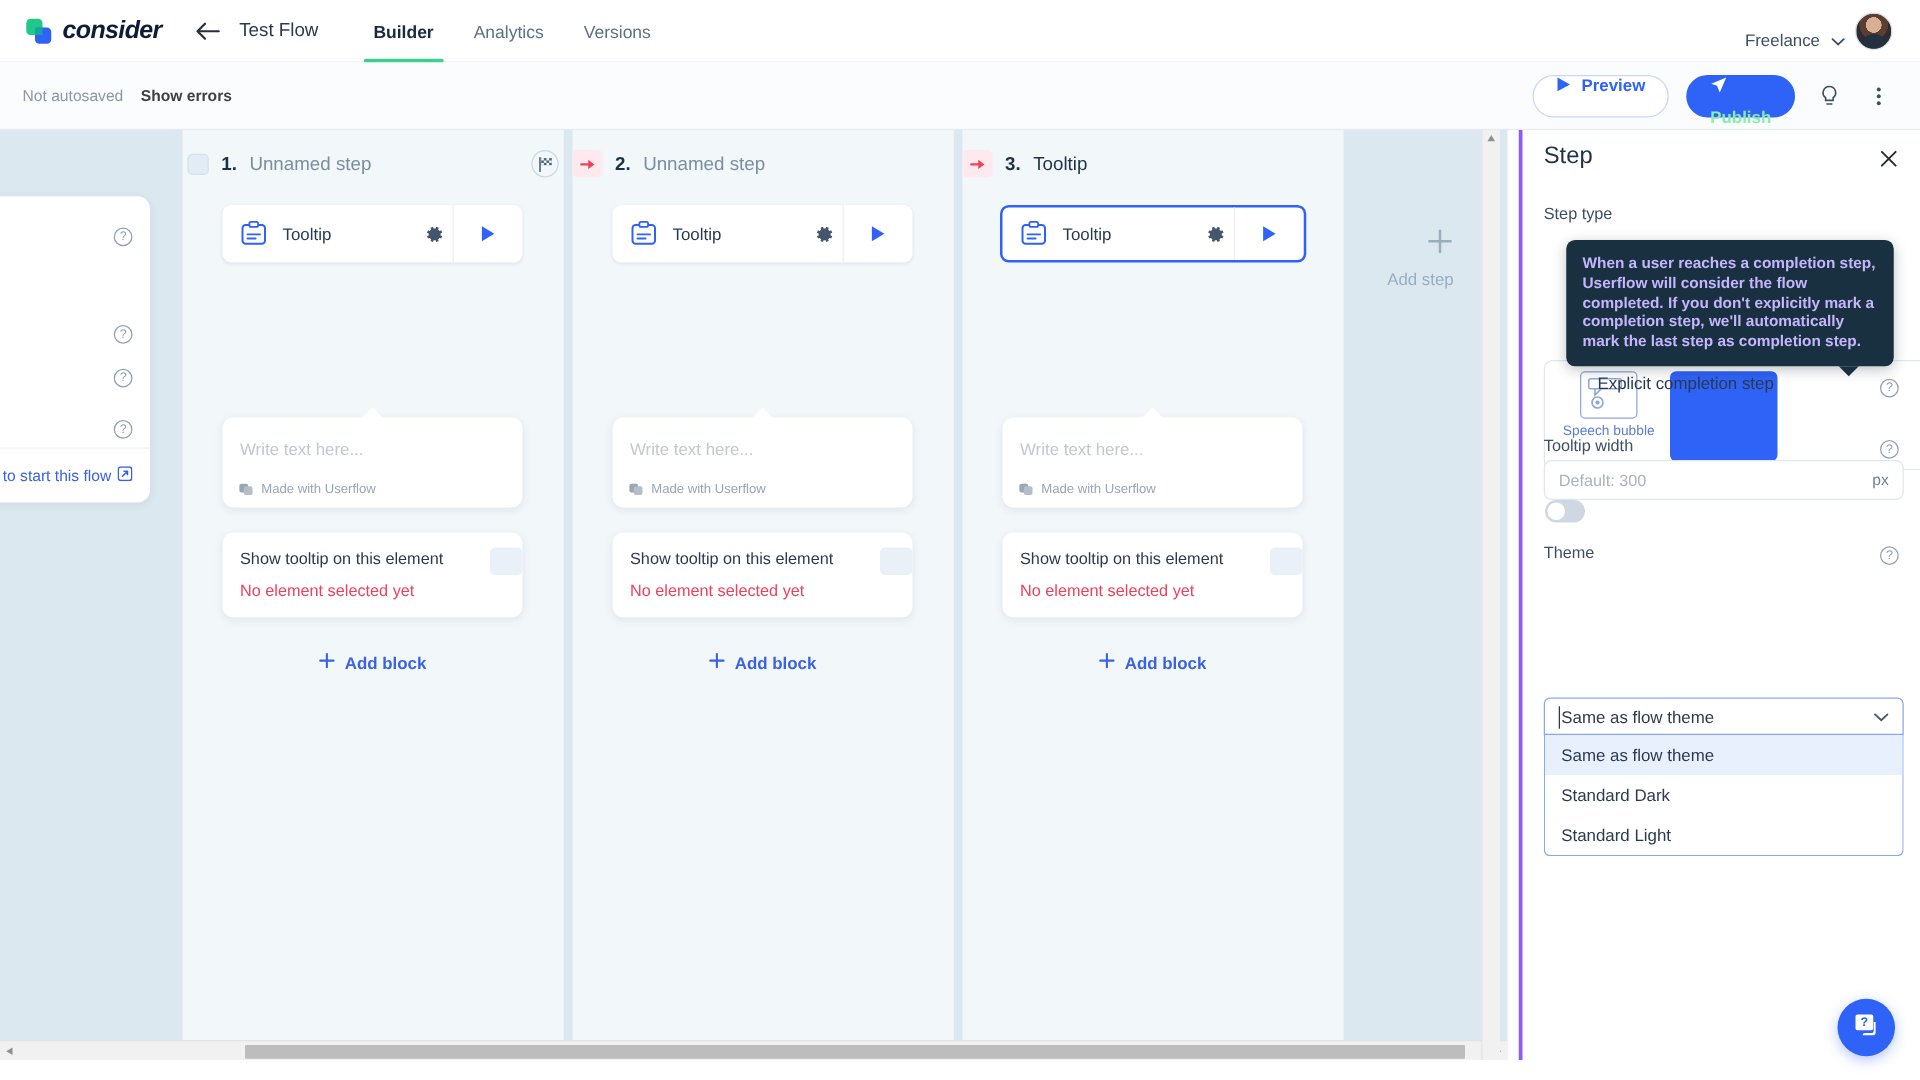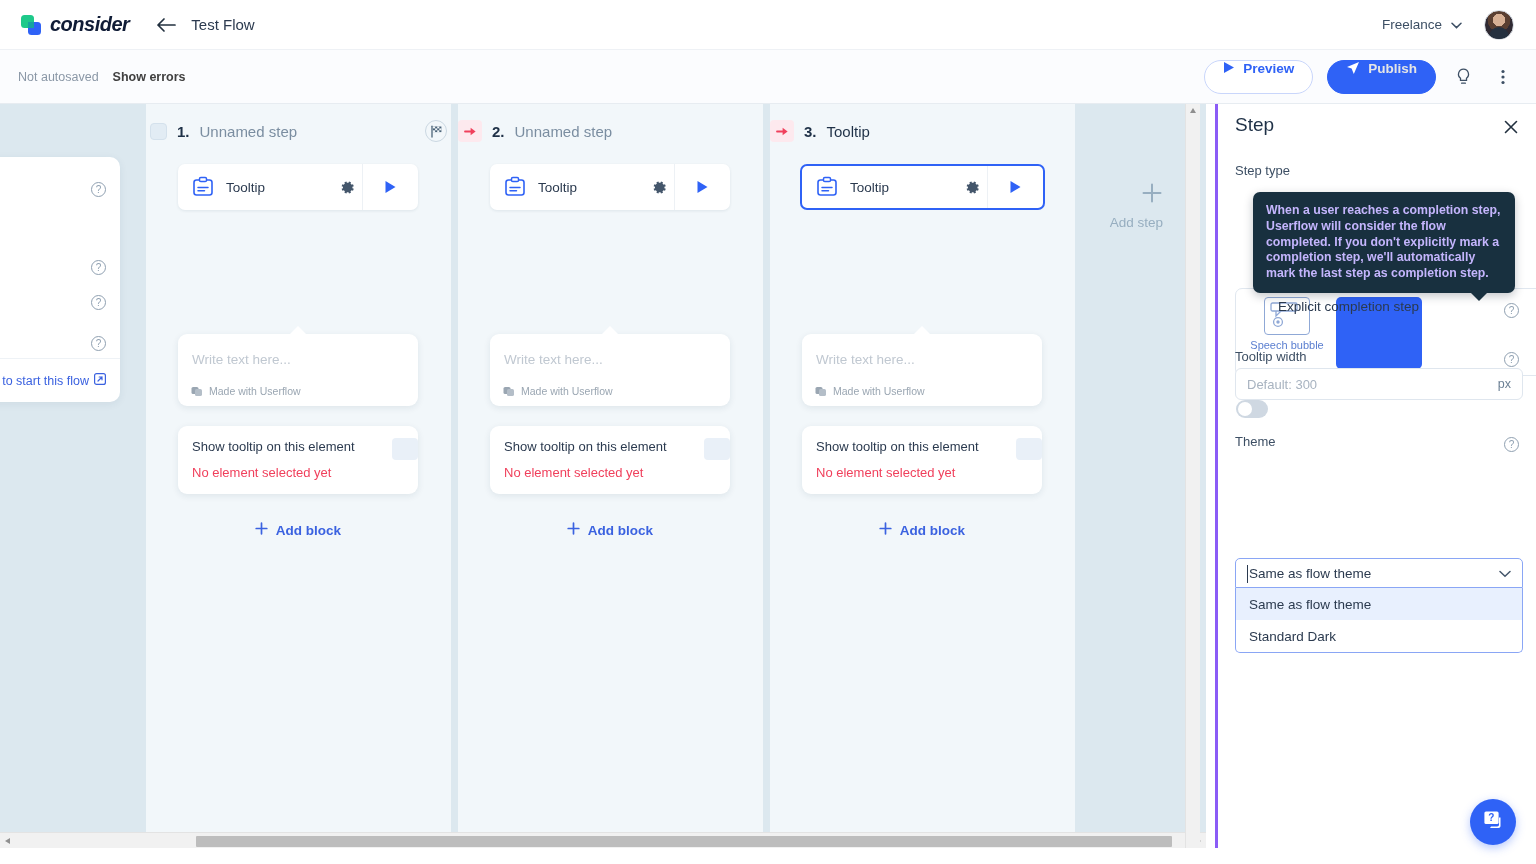--- a/index.html
+++ b/index.html
@@ -25,21 +25,21 @@
   .navtabs { display: flex; align-items: center; margin-left: 28px; height: 50px; }
   .navtab {
     font-size: 14px; color: #5b7185; padding: 0 16px; height: 50px;
     display: flex; align-items: center; cursor: pointer; position: relative;
   }
   .navtab.active { color: #1b2b3f; font-weight: 600; }
   .navtab.active::after {
     content: ""; position: absolute; left: 8px; right: 8px; bottom: 0;
     height: 3px; background: #3ecf8e; border-radius: 2px;
   }
-  .nav-right { margin-left: auto; display: flex; align-items: center; gap: 22px; margin-right: 22px; }
+  .nav-right { margin-left: auto; display: flex; align-items: flex-end; gap: 8px; margin-right: 22px; }
   .workspace { display: flex; align-items: center; gap: 9px; font-size: 13.5px; color: #3d4f64; cursor: pointer; }
   .avatar {
     width: 30px; height: 30px; border-radius: 50%;
     background: radial-gradient(circle at 50% 32%, #d7b094 0 26%, #5a3f31 27% 48%, #2f2a33 49% 100%);
     border: 1px solid #d9dfe6; overflow: hidden; position: relative;
   }
   .avatar::after{
     content:""; position:absolute; left:50%; top:58%; transform:translateX(-50%);
     width:20px; height:16px; border-radius:10px 10px 0 0; background:#24303f;
   }
@@ -51,21 +51,21 @@
     display: flex; align-items: center;
   }
   .autosave { margin-left: 18px; font-size: 12.5px; color: #8a97a6; }
   .show-errors { margin-left: 14px; font-size: 12.5px; color: #404040; font-weight: 600; cursor: pointer; }
   .sub-right { margin-left: auto; display: flex; align-items: center; gap: 14px; margin-right: 20px; }
   .btn {
     display: inline-flex; align-items: flex-start; gap: 8px; height: 34px;
     border-radius: 17px; font-size: 13.5px; font-weight: 600; cursor: pointer; padding: 0 18px;
   }
   .btn-preview { background: #fff; color: #2f62f6; border: 1.5px solid #c9d6fb; }
-  .btn-publish { background: #2f62f6; color: #e5e5e5; border: 1.5px solid #2f62f6; }
+  .btn-publish { background: #2f62f6; color: #86efac; border: 1.5px solid #2f62f6; flex-direction: column; }
   .icon-btn { width: 26px; height: 26px; display: flex; align-items: center; justify-content: center; cursor: pointer; color:#3d4f64;}
 
   
   .canvas {
     position: absolute; top: 104px; left: 0; width: 1206px; height: 744px;
     background: #dce8ef; overflow: hidden;
   }
   .col {
     position: absolute; top: 0; height: 744px; background: #f2f7fa;
   }
@@ -252,20 +252,25 @@
         </svg>
       </span>
       <span class="logo-text">consider</span>
     </div>
     <div class="back-arrow">
       <svg width="20" height="16" viewBox="0 0 20 16">
           <path d="M8 2 L2 8 L8 14 M2 8 H19" stroke="#22303f" stroke-width="1.7" fill="none" stroke-linecap="round" stroke-linejoin="round"></path>
         </svg>
     </div>
     <div class="flowname">Test Flow</div>
+    <div class="navtabs">
+      <div class="navtab active">Builder</div>
+      <div class="navtab">Analytics</div>
+      <div class="navtab">Versions</div>
+    </div>
     <div class="nav-right">
       <div class="workspace">
         <span>Freelance</span>
         <span>
           <svg width="11" height="7" viewBox="0 0 11 7">
               <path d="M1 1.3 L5.5 5.6 L10 1.3" stroke="#3d4f64" stroke-width="1.5" fill="none" stroke-linecap="round"></path>
             </svg>
         </span>
       </div>
       <div class="avatar"></div>
@@ -586,20 +591,21 @@
       <span style="padding-left:2px;">Same as flow theme</span>
       <span class="select-caret">
         <svg width="12" height="8" viewBox="0 0 12 8">
             <path d="M1 1.5 L6 6.2 L11 1.5" stroke="#44566b" stroke-width="1.5" fill="none" stroke-linecap="round"></path>
           </svg>
       </span>
     </div>
     <div class="dropdown">
       <div class="dd-item active">Same as flow theme</div>
       <div class="dd-item">Standard Dark</div>
+      <div class="dd-item">Standard Light</div>
     </div>
   </div>
 
   <div class="tip">When a user reaches a completion step, Userflow will consider the flow completed. If you don't explicitly mark a completion step, we'll automatically mark the last step as completion step.</div>
 
   <div class="fab">
     <span>
       <svg width="24" height="24" viewBox="0 0 24 24">
         <path d="M5 3.5h11a1.6 1.6 0 0 1 1.6 1.6v9.4a1.6 1.6 0 0 1-1.6 1.6H5A1.6 1.6 0 0 1 3.4 14.5V5.1A1.6 1.6 0 0 1 5 3.5z" fill="#ffffff"></path>
         <text x="10.4" y="13.2" font-size="10" font-weight="700" fill="#2f62f6" text-anchor="middle" font-family="Liberation Sans, sans-serif">?</text>

